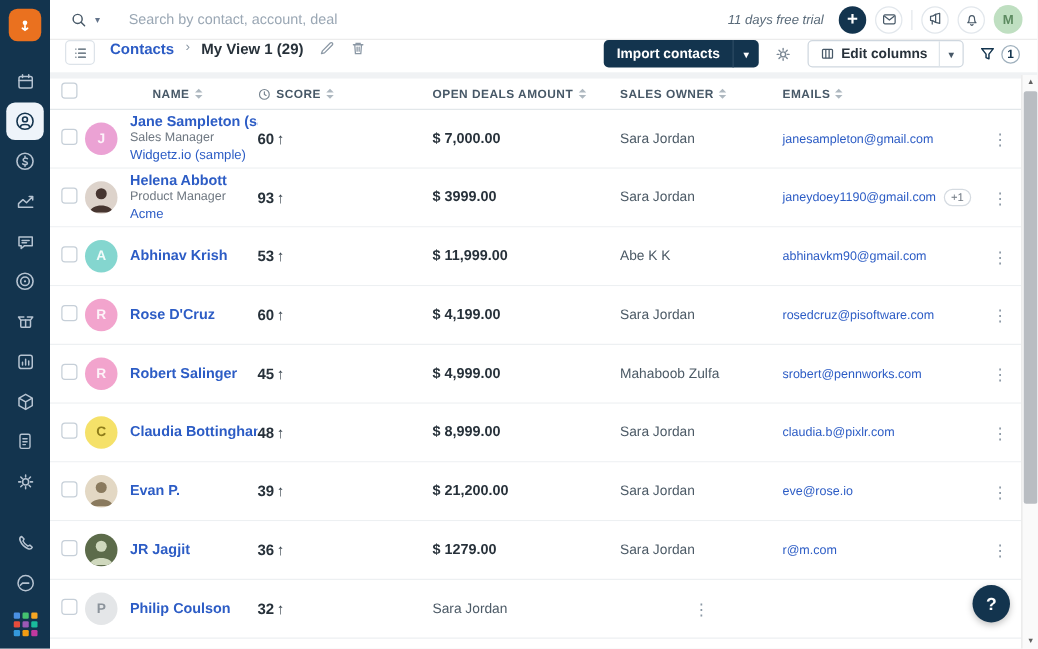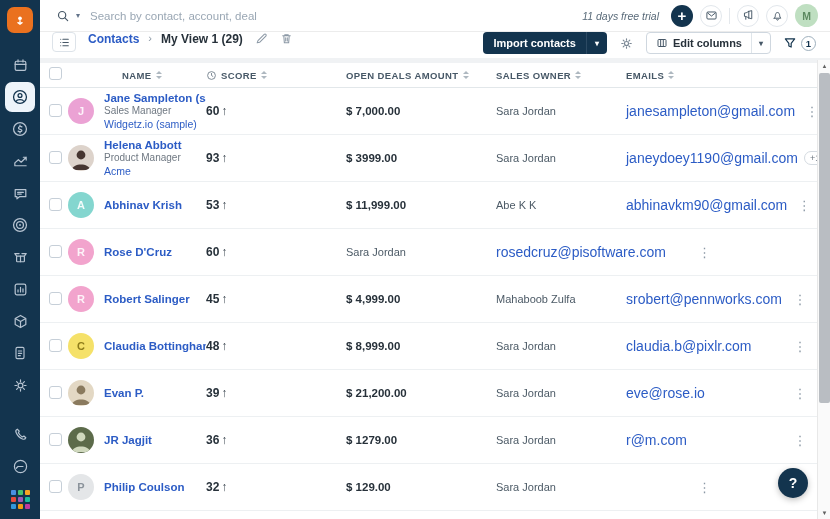--- a/index.html
+++ b/index.html
@@ -23,21 +23,21 @@
 
   
   .main { flex:1; display:flex; flex-direction:column; position:relative; }
 
   
   .topbar { height:32px; background:#fff; border-bottom:1px solid #ececec;
     display:flex; align-items:center; padding:0 12px 0 16px; }
   .search-wrap { display:flex; align-items:center; gap:6px; flex:1; }
   .search-caret { font-size:8px; color:#64748b; }
   .search-input { border:none; outline:none; font-size:11.5px; color:#3a4a57; width:300px;
-    margin-left:4px; font-family:"Liberation Sans",sans-serif; }
+    margin-left:17px; font-family:"Liberation Sans",sans-serif; }
   .search-input::placeholder { color:#9aa7b4; }
   .trial { font-size:10.5px; font-style:italic; color:#596a79; margin-right:12px; white-space:nowrap;text-align:right; }
   .tb-icons { display:flex; align-items:center; gap:7px; }
   .circle-btn { width:22px; height:22px; border-radius:50%; display:flex; align-items:center;
     justify-content:center; cursor:pointer; }
   .plus-btn { background:#13344e; color:#fff; font-size:15px; font-weight:700; line-height:1; }
   .ring-btn { border:1px solid #e2e7ec; background:#fff; }
   .tb-divider { width:1px; height:16px; background:#e4e8ec; }
   .user-avatar { width:23px; height:23px; border-radius:50%; background:#bfdfc1; color:#5c8a60;
     font-size:10.5px; font-weight:700; display:flex; align-items:center; justify-content:center; }
@@ -91,21 +91,21 @@
   .namec { padding-left:8px; line-height:1.25; overflow:hidden; white-space:nowrap; }
   .nm { color:#2c5cc5; font-size:11.5px; font-weight:700; text-decoration:none; cursor:pointer; display:block; }
   .ttl { color:#6f7882; font-size:10px; }
   .cmp { color:#2c5cc5; font-size:10.5px; text-decoration:none; cursor:pointer; display:block; }
   .scorec { display:flex; align-items:center; gap:2px; }
   .scoren { font-size:12px; font-weight:700; color:#27313a; }
   .scorea { font-size:12px; font-weight:700; color:#39444e; }
   .amtc { font-size:11.5px; font-weight:700; color:#27313a; }
   .ownc { color:#4c5a66; }
   .emlc { display:flex; align-items:center; gap:6px; }
-  .emlc a { color:#2c5cc5; font-size:14px; text-decoration:none; cursor:pointer; }
+  .emlc a { color:#2c5cc5; font-size:10px; text-decoration:none; cursor:pointer; }
   .badge { border:1px solid #d5dbe1; border-radius:9px; font-size:9px; color:#6f7882;
     padding:1px 5px; cursor:pointer; }
   .menc { color:#8b98a5; font-size:13px; text-align:center; cursor:pointer; }
 
   
   .vscroll { position:absolute; top:60px; right:0; width:13px; height:459px; background:#fafafa;
     border-left:1px solid #e8e8e8; z-index:6; }
   .vs-arrow { width:13px; height:12px; display:flex; align-items:center; justify-content:center;
     font-size:6px; color:#606060; cursor:pointer; }
   .vs-arrow.bottom { position:absolute; bottom:0; }
@@ -444,20 +444,21 @@
       </div>
     </div>
     <div class="cell namec">
       <a class="nm">Rose D'Cruz</a>
 
     </div>
     <div class="cell scorec">
       <span class="scoren">60</span>
       <span class="scorea">↑</span>
     </div>
+    <div class="cell amtc">$ 4,199.00</div>
     <div class="cell ownc">Sara Jordan</div>
     <div class="cell emlc">
       <a>rosedcruz@pisoftware.com</a>
 
     </div>
     <div class="cell menc">⋮</div>
   </div>
 
   <div class="grid-row row">
     <div class="cell"><input type="checkbox" class="cbx" style=""></div>
@@ -574,21 +575,20 @@
       </div>
     </div>
     <div class="cell namec">
       <a class="nm">Philip Coulson</a>
 
     </div>
     <div class="cell scorec">
       <span class="scoren">32</span>
       <span class="scorea">↑</span>
     </div>
-    <div class="cell amtc">$ 129.00</div>
     <div class="cell ownc">Sara Jordan</div>
     <div class="cell menc">⋮</div>
   </div>
 </div>
     </div>
 
     <div class="vscroll">
       <div class="vs-arrow">▲</div>
       <div class="vs-thumb"></div>
       <div class="vs-arrow bottom">▼</div>

